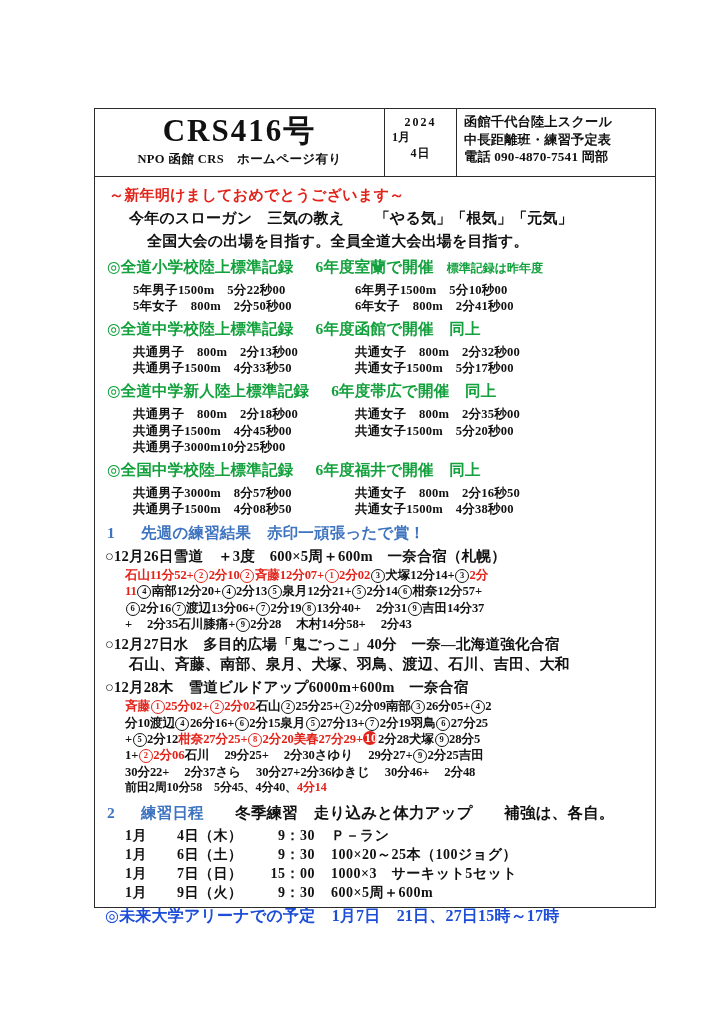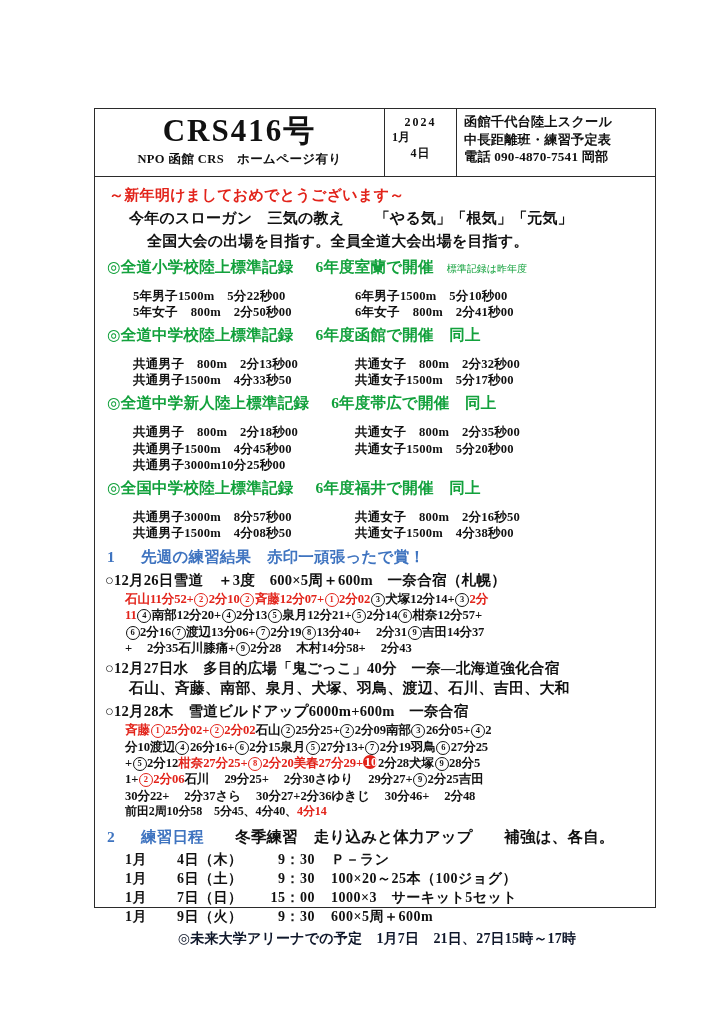--- a/index.html
+++ b/index.html
@@ -118,26 +118,26 @@
 
   .std-head {
     color: #12a13c;
     font-size: 15.5px;
     font-weight: bold;
     margin: 5px 0 1px 4px;
     letter-spacing: 0.2px;
   }
   .std-head .gap { display: inline-block; width: 22px; }
   .std-head .note {
-    font-size: 10px;
-    font-weight: normal;
+    font-size: 12px;
+    font-weight: bold;
     letter-spacing: 0;
     margin-left: 13px;
   }
-  .std-rows { margin: 10px 0 1px 0; }
+  .std-rows { margin: 4px 0 1px 0; }
   .std-row {
     font-size: 12.6px;
     font-weight: bold;
     line-height: 1.28;
     margin-left: 30px;
     letter-spacing: 0.2px;
     white-space: nowrap;
   }
   .std-row .colA { display: inline-block; width: 222px; }
 
@@ -188,27 +188,26 @@
     margin-left: 22px;
     letter-spacing: 0.5px;
     white-space: nowrap;
   }
   .sched-row .c-date { display: inline-block; width: 52px; }
   .sched-row .c-day  { display: inline-block; width: 62px; }
   .sched-row .c-time { display: inline-block; width: 76px; text-align: right;}
   .sched-row .c-menu { display: inline-block; margin-left: 16px; }
 
   .footer-note {
-    color: #0f172a;
-    font-size: 14px;
+    color: #1d4ed8;
+    font-size: 16px;
     font-weight: bold;
     margin: 4px 0 0 2px;
     letter-spacing: 0.2px;
     white-space: nowrap;
-    text-align: center;
   }
   
   .cn {
     display: inline-block;
     border: 1.2px solid currentColor;
     border-radius: 50%;
     width: 12px; height: 12px;
     line-height: 11px;
     text-align: center;
     font-size: 8.5px;

